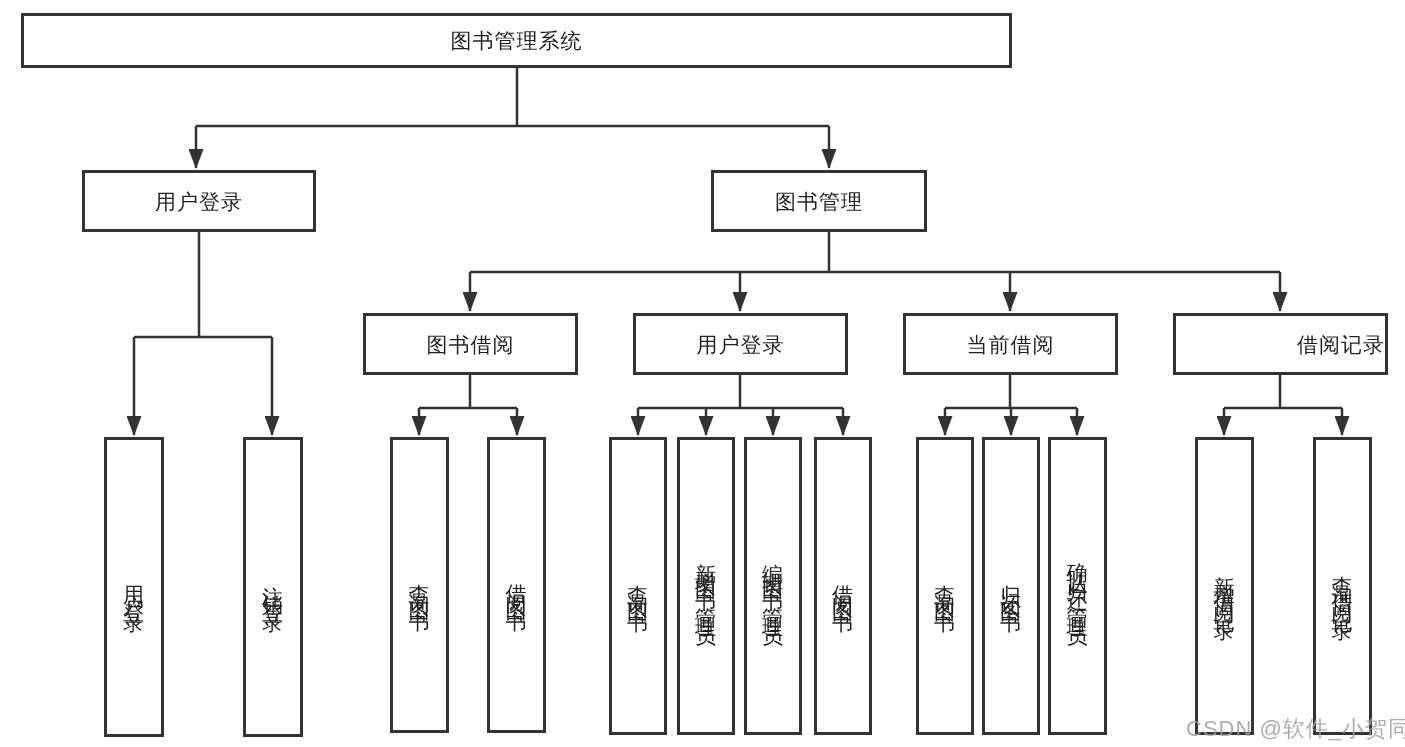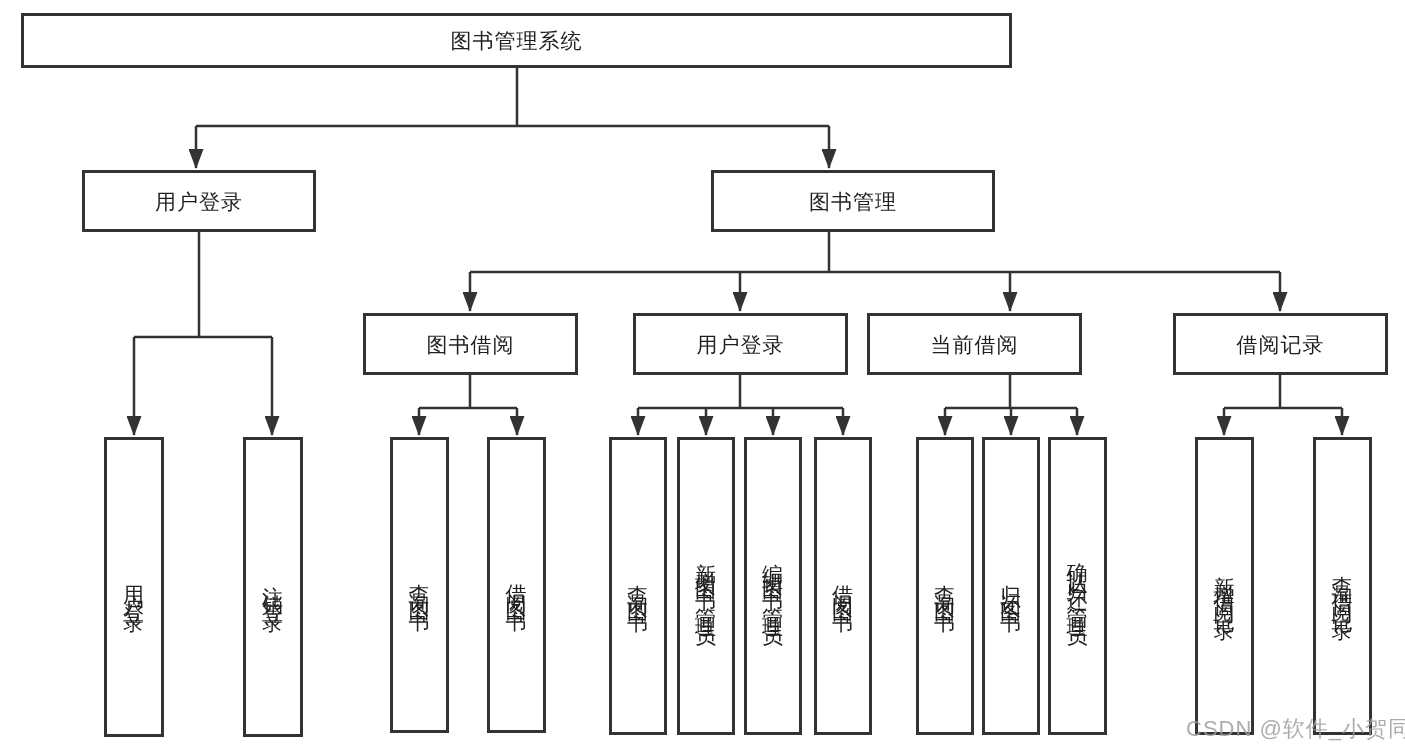--- a/index.html
+++ b/index.html
@@ -64,34 +64,34 @@
 
 <div id="stage">
 
   <div class="node" style="left:21px;top:13px;width:991px;height:55px;">
     <span class="lbl">图书管理系统</span>
   </div>
 
   <div class="node" style="left:82px;top:170px;width:234px;height:62px;">
     <span class="lbl">用户登录</span>
   </div>
-  <div class="node" style="left:711px;top:170px;width:284px;height:62px;">
+  <div class="node" style="left:711px;top:170px;width:216px;height:62px;">
     <span class="lbl">图书管理</span>
   </div>
 
   <div class="node" style="left:363px;top:313px;width:215px;height:62px;">
     <span class="lbl">图书借阅</span>
   </div>
   <div class="node" style="left:633px;top:313px;width:215px;height:62px;">
     <span class="lbl">用户登录</span>
   </div>
-  <div class="node" style="left:867px;top:313px;width:215px;height:62px;">
+  <div class="node" style="left:903px;top:313px;width:215px;height:62px;">
     <span class="lbl">当前借阅</span>
   </div>
-  <div class="node" style="left:1173px;top:313px;width:215px;height:62px;">
+  <div class="node" style="left:1173px;top:313px;width:215px;height:62px;justify-content:flex-end;">
     <span class="lbl">借阅记录</span>
   </div>
 
   <div class="node v" style="left:104px;top:437px;width:60px;height:300px;">
     <span class="lbl">用户登录</span>
   </div>
   <div class="node v" style="left:243px;top:437px;width:60px;height:300px;">
     <span class="lbl">注销登录</span>
   </div>
 

